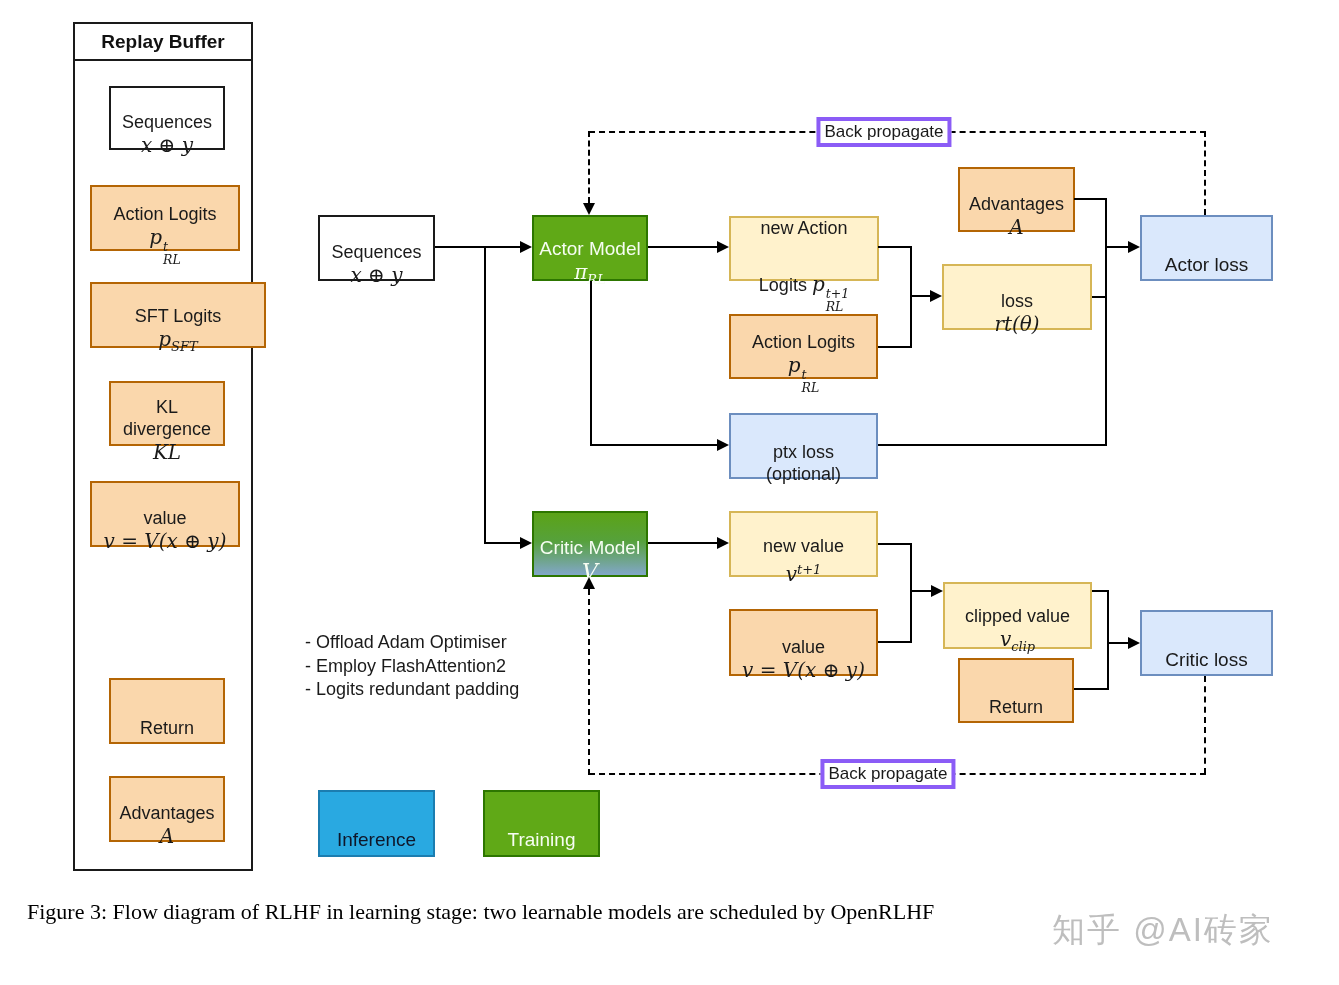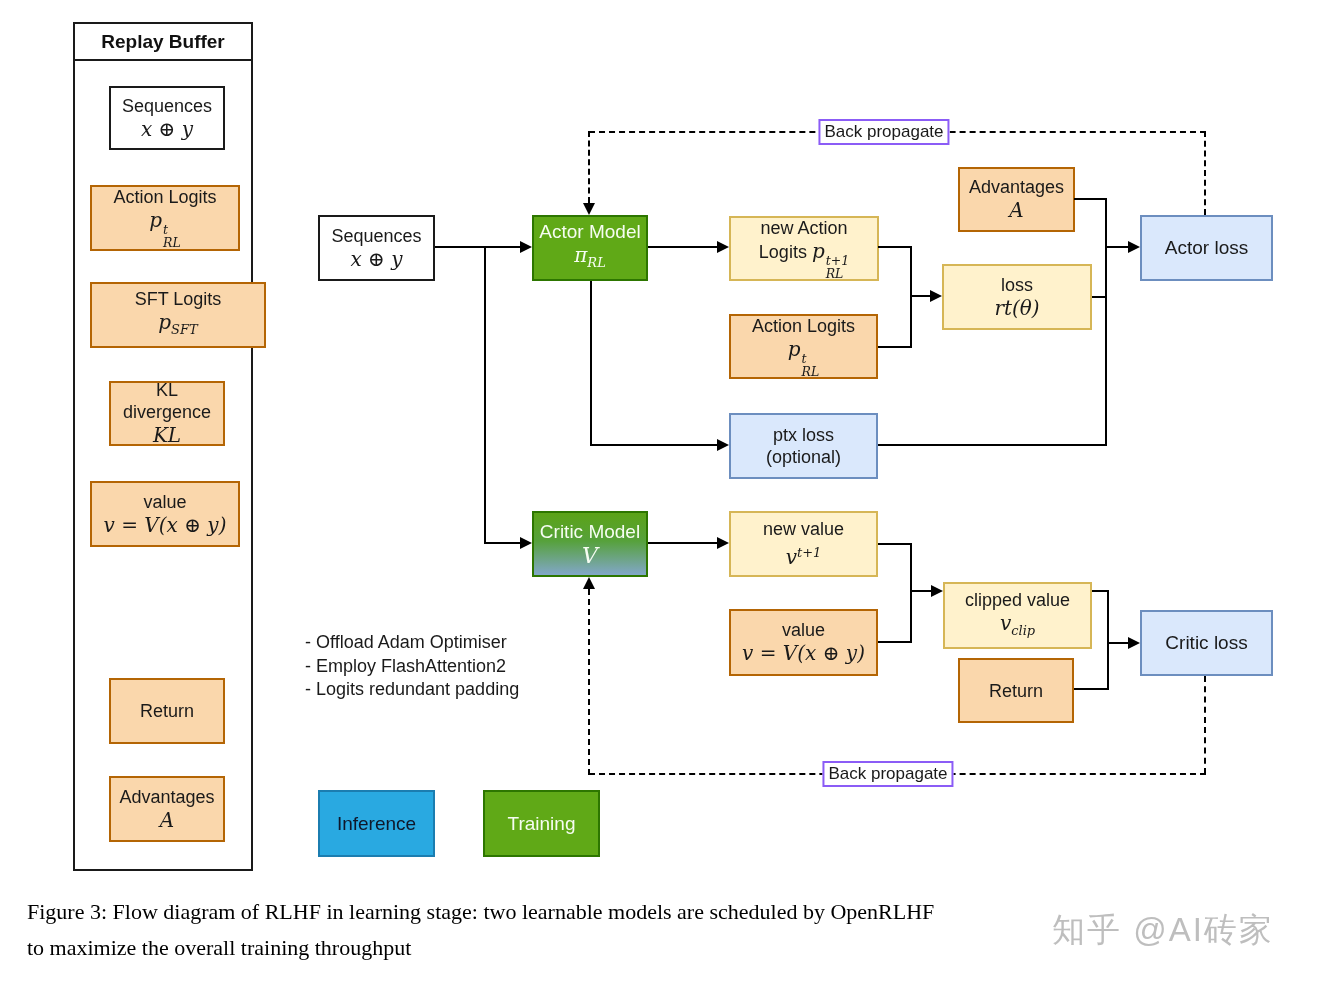--- a/index.html
+++ b/index.html
@@ -10,21 +10,21 @@
           text-align:center; font-family:"Liberation Sans",sans-serif; color:#1a1a1a; }
   .white  { background:#ffffff; border-color:#1a1a1a; }
   .orange { background:#fad7ac; border-color:#b46504; }
   .yellow { background:#fff2cc; border-color:#d6b656; }
   .blue   { background:#dae8fc; border-color:#6c8ebf; }
   .green  { background:#60a917; border-color:#2d7600; color:#f6fdf2; }
   .gradgb { background:linear-gradient(180deg,#5ba317 0%,#56a13b 45%,#82a7c9 100%);
             border-color:#2d7600; color:#f6fdf2; }
   .cyan   { background:#29a9e1; border-color:#1b7db0; color:#0f172a; }
 
-  .lbl  { font-size:18px; line-height:22px; white-space:pre-line; }
+  .lbl  { font-size:18px; line-height:22px; white-space:pre-line;margin-top:33px; }
   .math { font-family:"DejaVu Serif",serif; font-style:italic; font-size:20px; line-height:25px; }
   .math.big { font-size:22px; }
   .ssk  { display:inline-flex; flex-direction:column; align-items:flex-start;
           font-size:12.5px; line-height:1.02; vertical-align:-7px; margin-left:1px; font-style:italic; }
   .msb  { font-size:13px; vertical-align:-5px; }
   .msp  { font-size:13px; vertical-align:7px; }
 
   .panel { position:absolute; left:73px; top:22px; width:180px; height:849px;
            box-sizing:border-box; border:2px solid #1a1a1a; background:#fff; }
   .panel-title { position:absolute; top:0; left:0; right:0; height:35px;
@@ -37,21 +37,21 @@
   .dh { position:absolute; height:0; border-top:2px dashed #000; }
   .dv { position:absolute; width:0; border-left:2px dashed #000; }
   .arrR { position:absolute; width:0; height:0; border-top:6px solid transparent;
           border-bottom:6px solid transparent; border-left:12px solid #000; }
   .arrD { position:absolute; width:0; height:0; border-left:6px solid transparent;
           border-right:6px solid transparent; border-top:12px solid #000; }
   .arrU { position:absolute; width:0; height:0; border-left:6px solid transparent;
           border-right:6px solid transparent; border-bottom:12px solid #000; }
 
   .bp-label { position:absolute; transform:translate(-50%,-50%); background:#ffffff;
-          border:2px solid #8b5cf6; padding:1px 4px; font-family:"Liberation Sans",sans-serif;
+          border:4px solid #8b5cf6; padding:1px 4px; font-family:"Liberation Sans",sans-serif;
           font-size:17px; color:#1a1a1a; white-space:nowrap; }
 
   .notes { position:absolute; left:305px; top:631px; font-family:"Liberation Sans",sans-serif;
           font-size:18px; line-height:23.5px; color:#1a1a1a; }
 
   .caption { position:absolute; left:27px; top:894px; font-family:"Liberation Serif",serif;
           font-size:22px; line-height:36px; color:#000; }
 
   .watermark { position:absolute; left:1052px; top:908px; font-family:"Liberation Sans",sans-serif;
           font-size:33px; letter-spacing:2px; color:rgba(150,150,150,0.62); white-space:nowrap; }
@@ -259,19 +259,18 @@
   <div class="node cyan" style="left:318px;top:790px;width:117px;height:67px">
     <div class="lbl" style="font-size:19px">Inference</div>
   </div>
   <div class="node green" style="left:483px;top:790px;width:117px;height:67px">
     <div class="lbl" style="font-size:19px">Training</div>
   </div>
 
   
   <div class="caption">
     <div>Figure 3: Flow diagram of RLHF in learning stage: two learnable models are scheduled by OpenRLHF</div>
-    <div>to maximize the overall training throughput</div>
   </div>
 
   
   <div class="watermark">知乎 @AI砖家</div>
 
 </div>
 
 </body></html>

